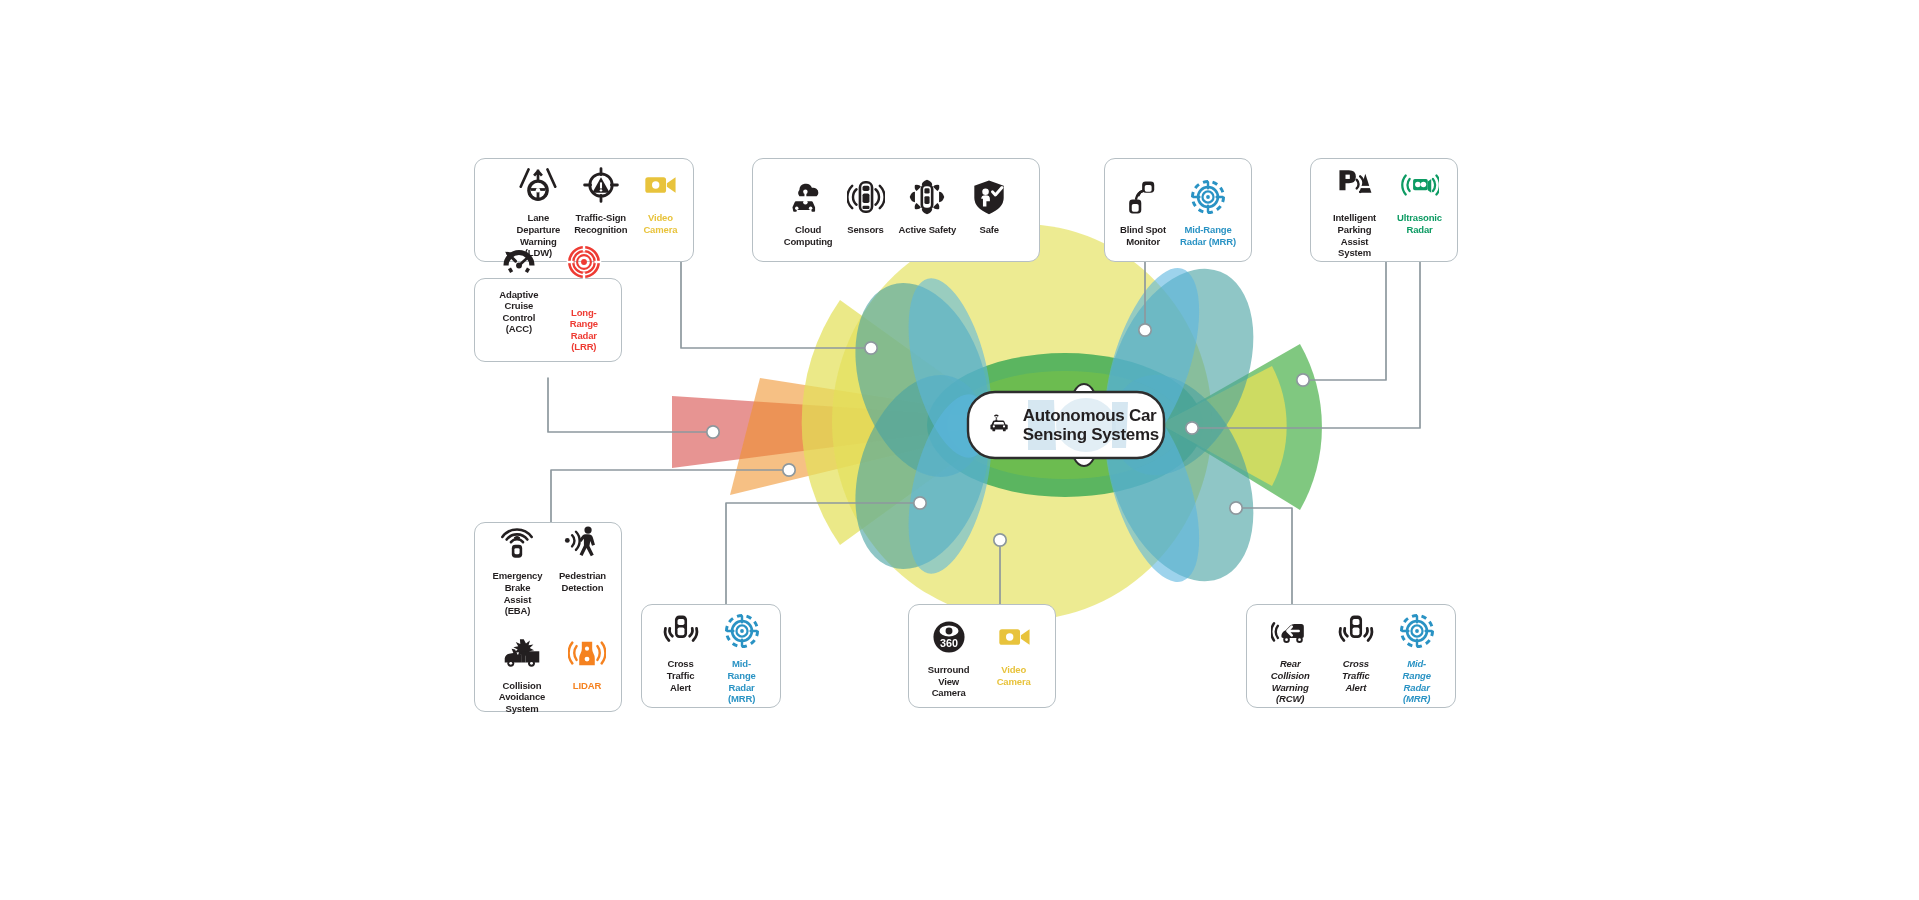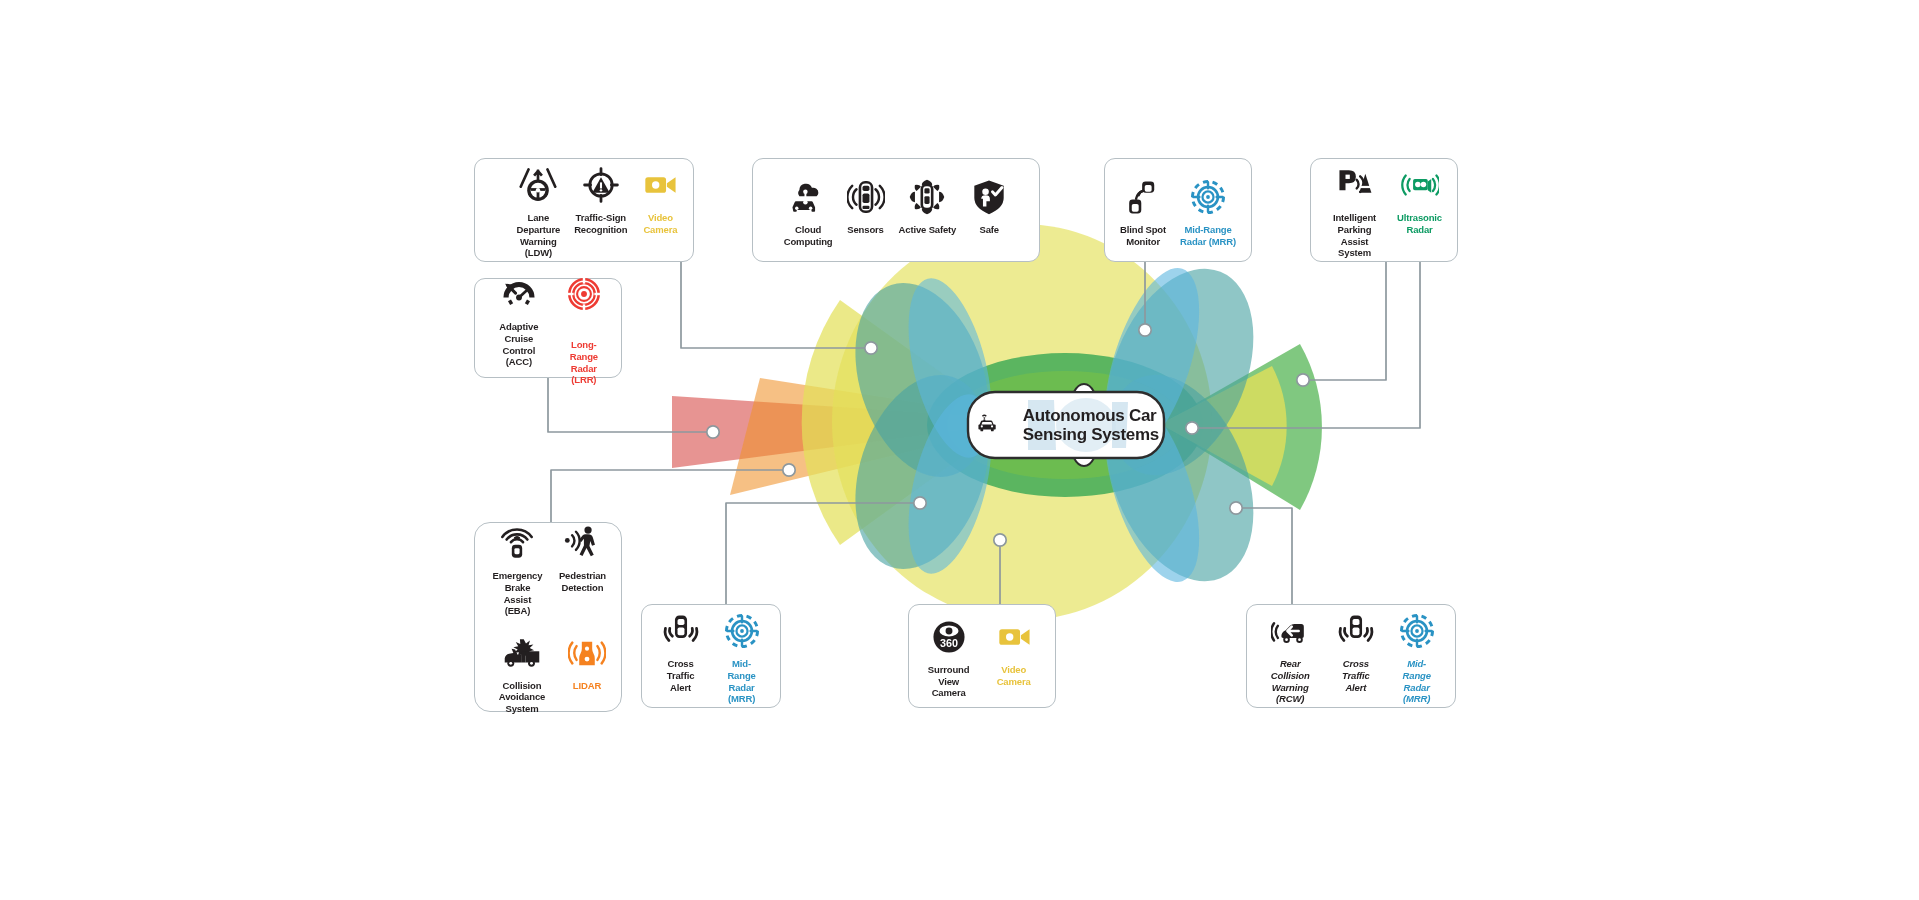--- a/index.html
+++ b/index.html
@@ -39,21 +39,21 @@
   .lab.k-gold{color:#e8c33c;}
   .lab.k-orange{color:#f58220;text-align:right;}
   .lab.k-green{color:#0d9b63;}
 
   .card .row + .row{margin-top:14px;}
 
   
   #center-badge{
     position:absolute;z-index:4;
     left:973px;top:397px;width:186px;height:56px;
-    display:flex;align-items:center;justify-content:space-between;gap:8px;
+    display:flex;align-items:center;justify-content:flex-end;gap:8px;
     pointer-events:none;
   }
   #center-badge .btitle{
     font-size:17px;font-weight:bold;color:#231f20;line-height:1.14;
     white-space:pre-line;letter-spacing:-0.3px;text-align:left;
   }
 </style>
 </head>
 <body>
 
@@ -163,21 +163,21 @@
         <div class="cell">
           <div class="glyph">
             <svg width="38" height="38" viewBox="0 0 44 44" style="color:#e8c33c">
               <use href="#i-video-camera-icon"></use>
             </svg>
           </div>
           <div class="lab k-gold">Video Camera</div>
         </div>
       </div>
     </div>
-    <div class="card" style="left: 474px; top: 278px; width: 148px; height: 100px;">
+    <div class="card" style="left: 474px; top: 278px; width: 148px; height: 84px; justify-content: flex-end;">
       <div class="row">
         <div class="cell">
           <div class="glyph">
             <svg width="38" height="38" viewBox="0 0 44 44" style="color:#231f20">
               <use href="#i-speedometer-icon"></use>
             </svg>
           </div>
           <div class="lab">Adaptive Cruise
 Control (ACC)</div>
         </div>
@@ -266,21 +266,21 @@
           <div class="glyph">
             <svg width="38" height="38" viewBox="0 0 44 44" style="color:#0d9b63">
               <use href="#i-ultrasonic-radar-icon"></use>
             </svg>
           </div>
           <div class="lab k-green">Ultrasonic
 Radar</div>
         </div>
       </div>
     </div>
-    <div class="card" style="left: 474px; top: 522px; width: 148px; height: 190px; border-radius: 16px;">
+    <div class="card" style="left: 474px; top: 522px; width: 148px; height: 190px;">
       <div class="row">
         <div class="cell">
           <div class="glyph">
             <svg width="38" height="38" viewBox="0 0 44 44" style="color:#231f20">
               <use href="#i-emergency-brake-icon"></use>
             </svg>
           </div>
           <div class="lab">Emergency
 Brake Assist (EBA)</div>
         </div>

